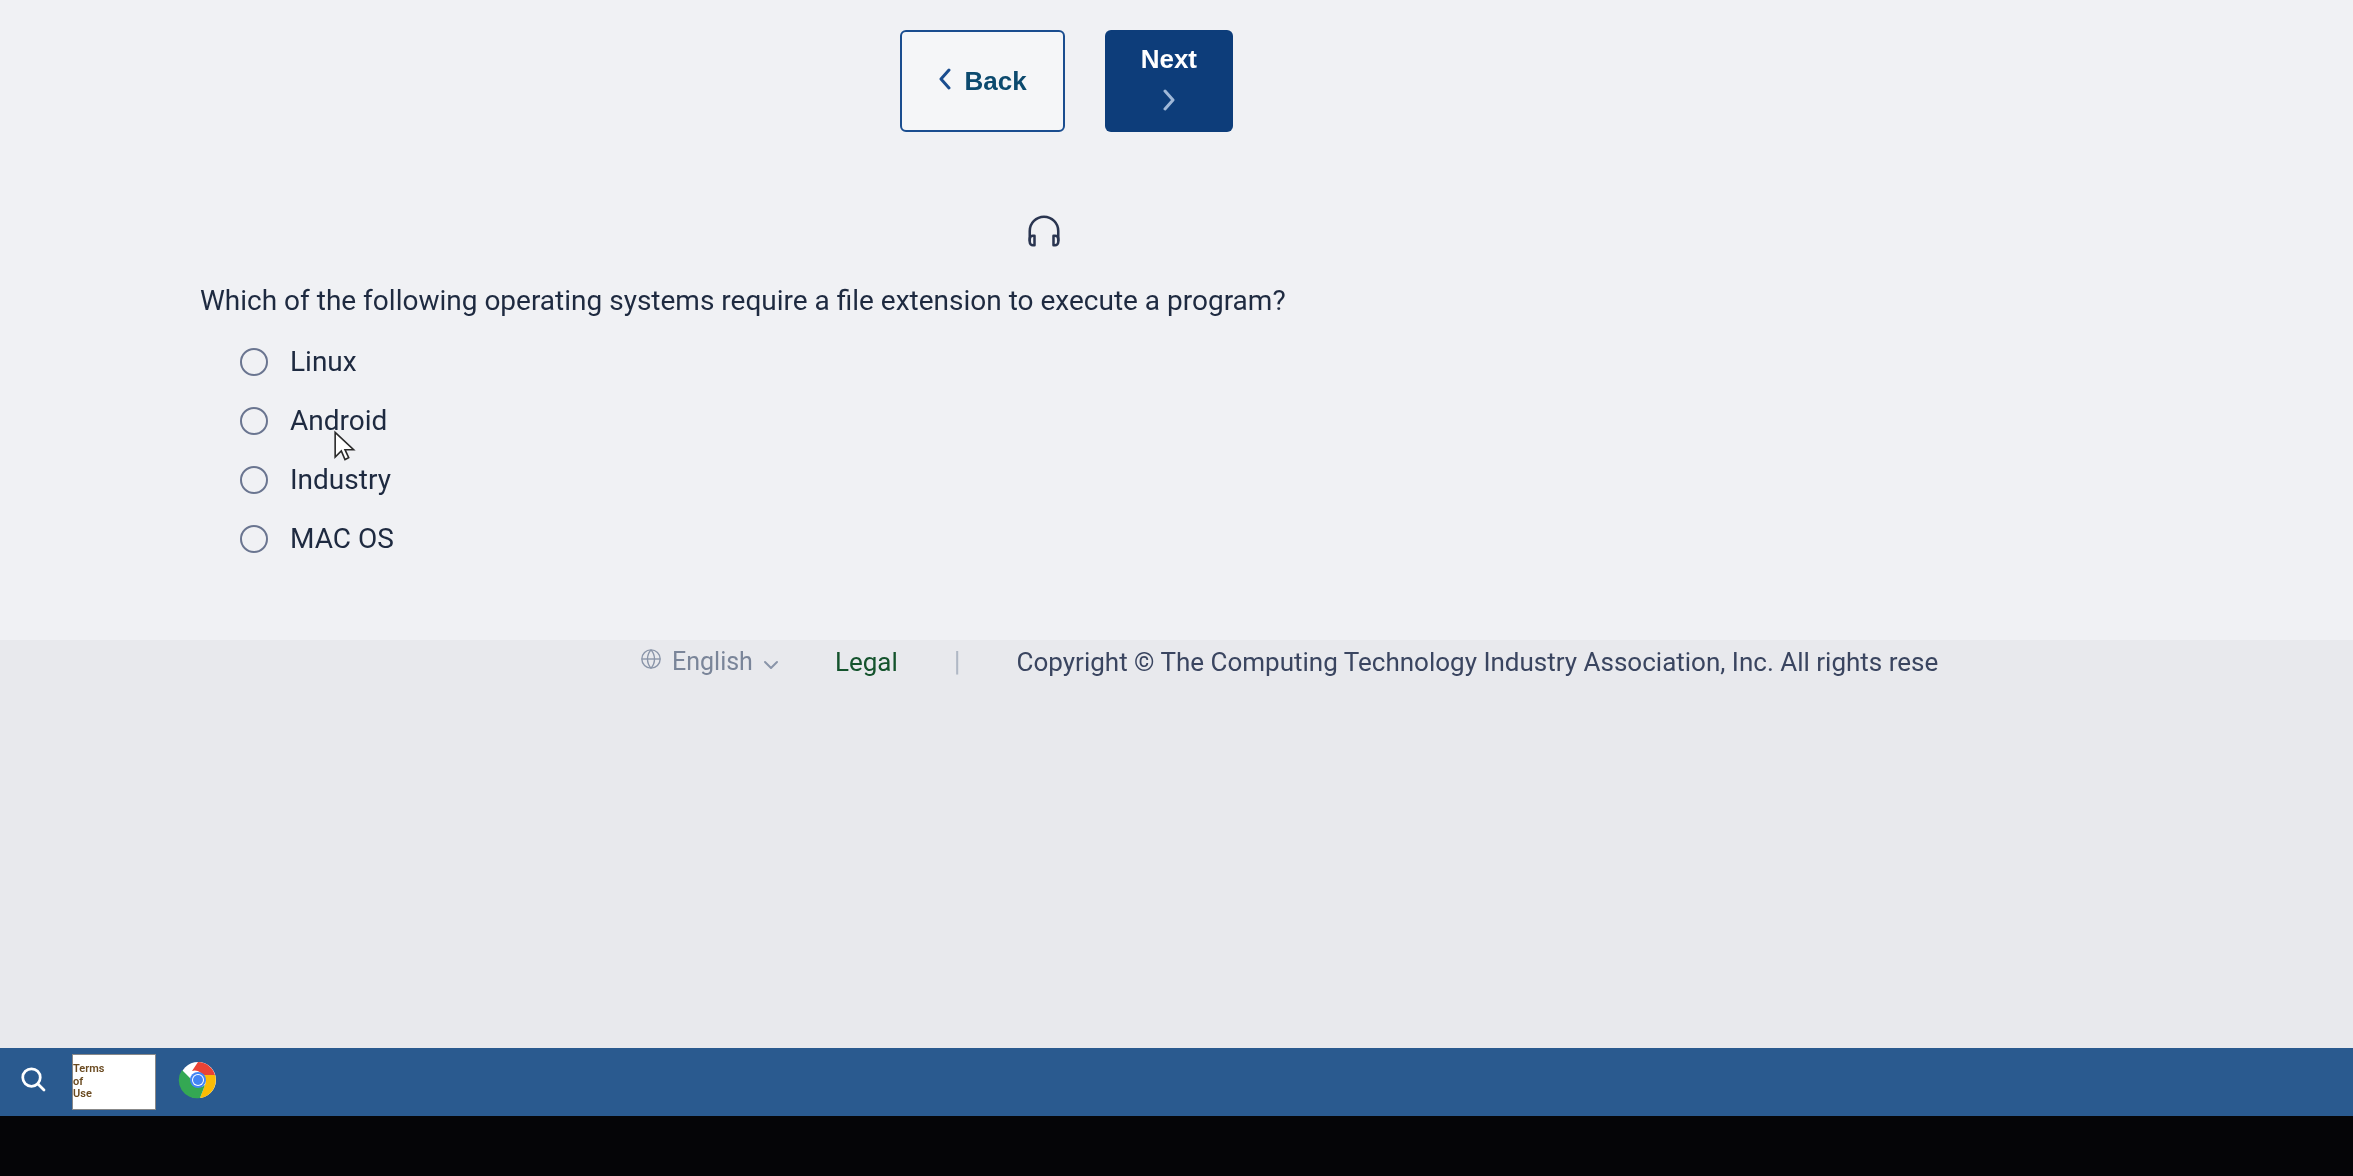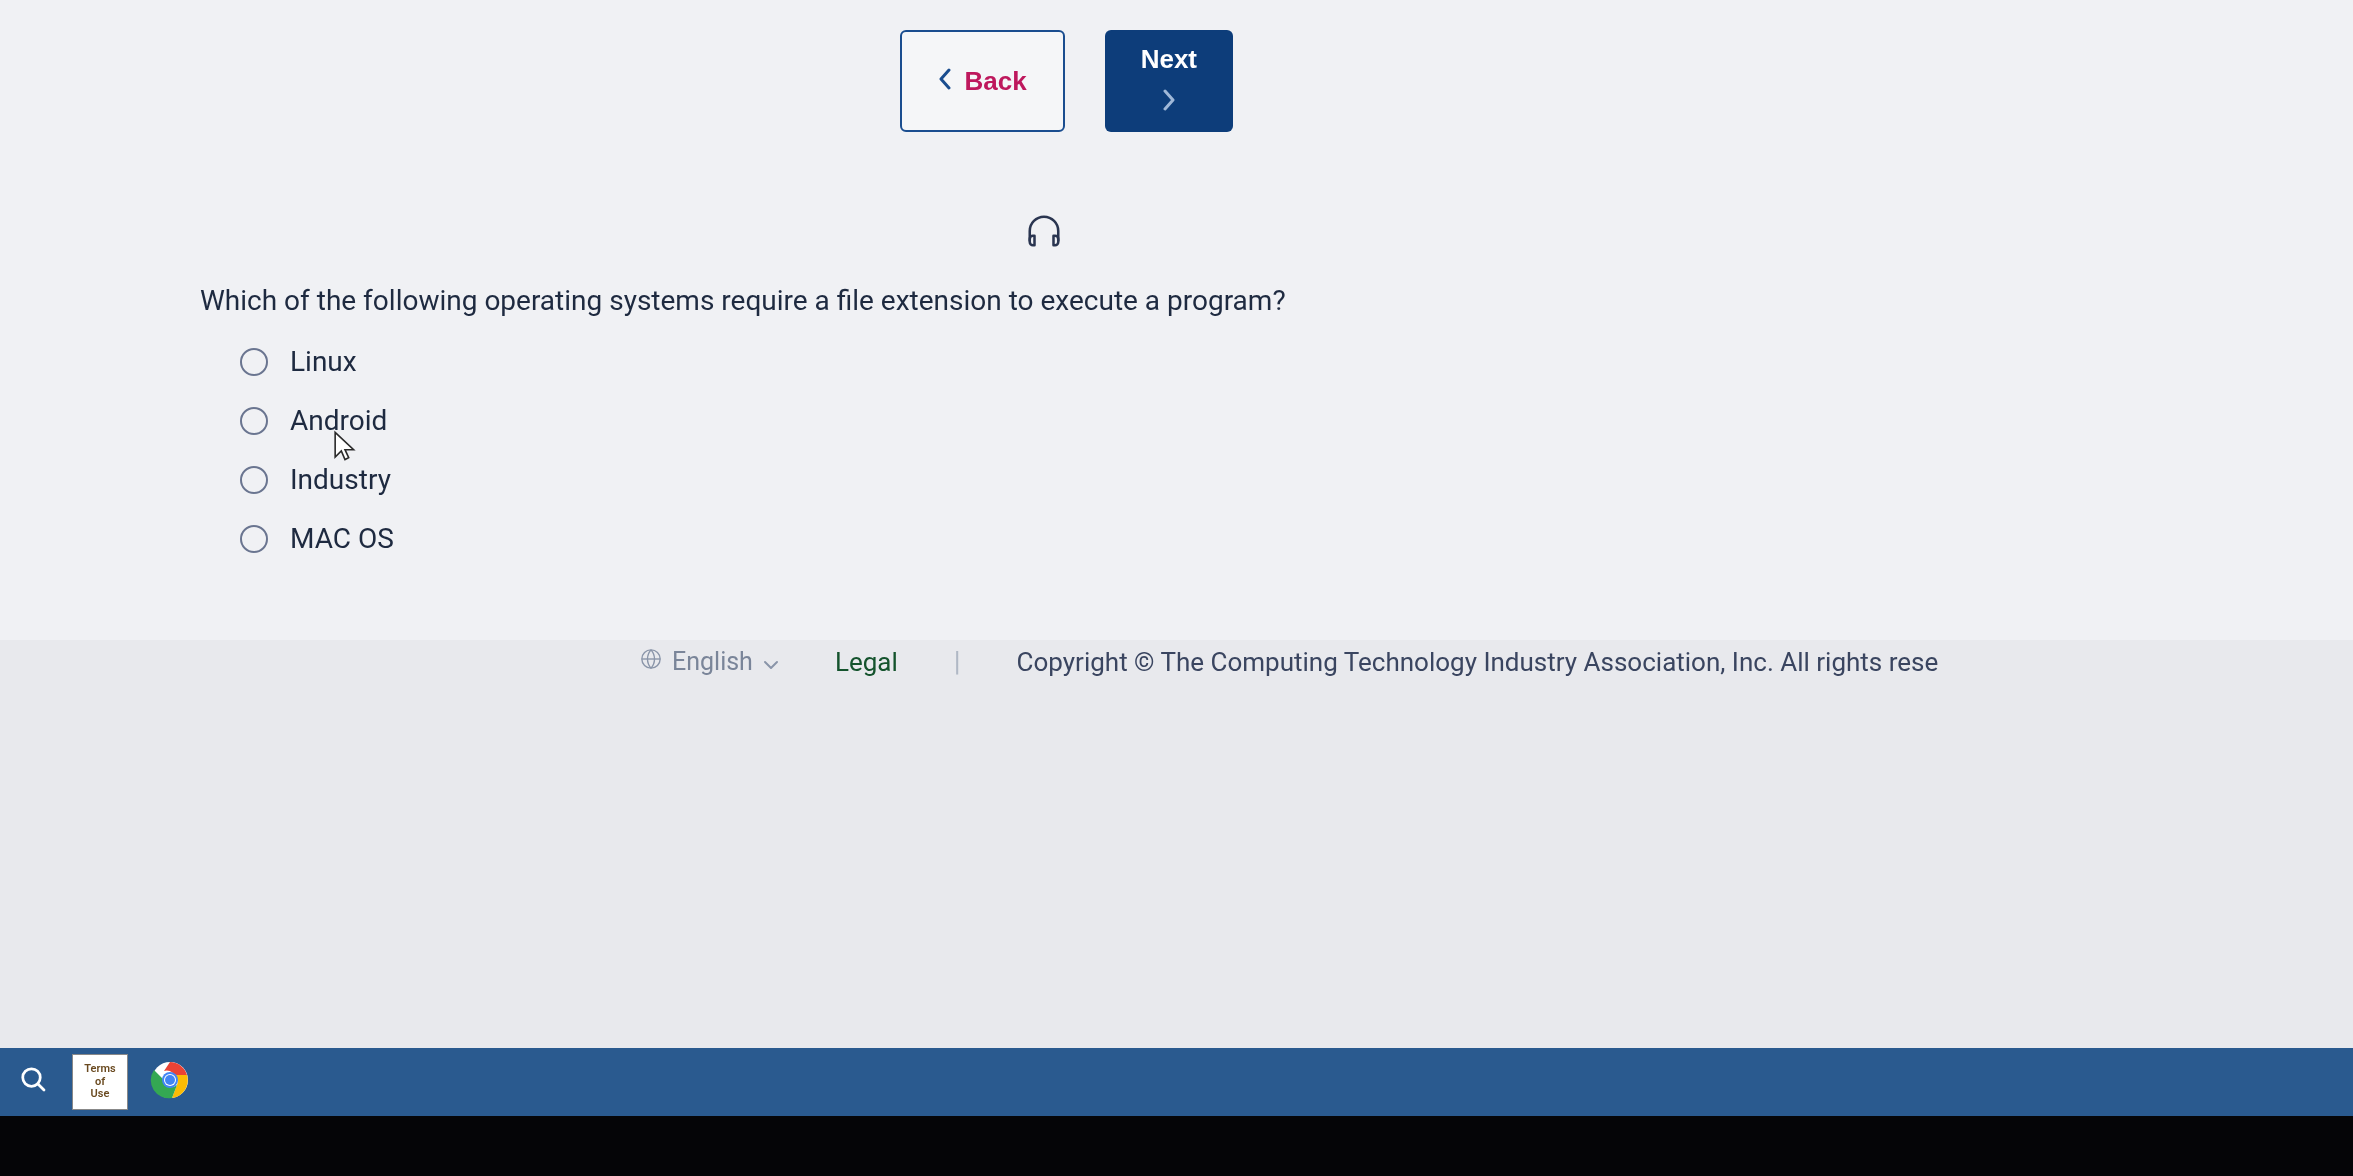--- a/index.html
+++ b/index.html
@@ -26,21 +26,21 @@
       margin-bottom: 80px;
     }
     .btn-back {
       display: flex;
       align-items: center;
       gap: 12px;
       padding: 6px 36px;
       background: #f5f6f8;
       border: 2px solid #1a4d8f;
       border-radius: 6px;
-      color: #be185d;
+      color: #0c4a6e;
       font-size: 26px;
       font-weight: 600;
       cursor: pointer;
     }
     .btn-next {
       display: flex;
       align-items: center;
       gap: 12px;
       padding: 14px 36px;
       background: #0d3d7a;
@@ -138,26 +138,26 @@
       padding-left: 10px;
       gap: 14px;
     }
     .search-btn {
       width: 48px; height: 48px;
       display: flex; align-items: center; justify-content: center;
       cursor: pointer;
     }
     .search-btn svg { stroke: #ffffff; }
     .terms-tile {
-      width: 56px; height: 56px;
+      width: 84px; height: 56px;
       background: #ffffff;
       border: 1px solid #888;
       display: flex;
       flex-direction: column;
-      align-items: center;
+      align-items: flex-start;
       justify-content: center;
       font-size: 11px;
       line-height: 1.15;
       color: #6a4a20;
       font-weight: 600;
       cursor: pointer;
     }
     .chrome-tile {
       width: 56px; height: 56px;
       display: flex; align-items: center; justify-content: center;

